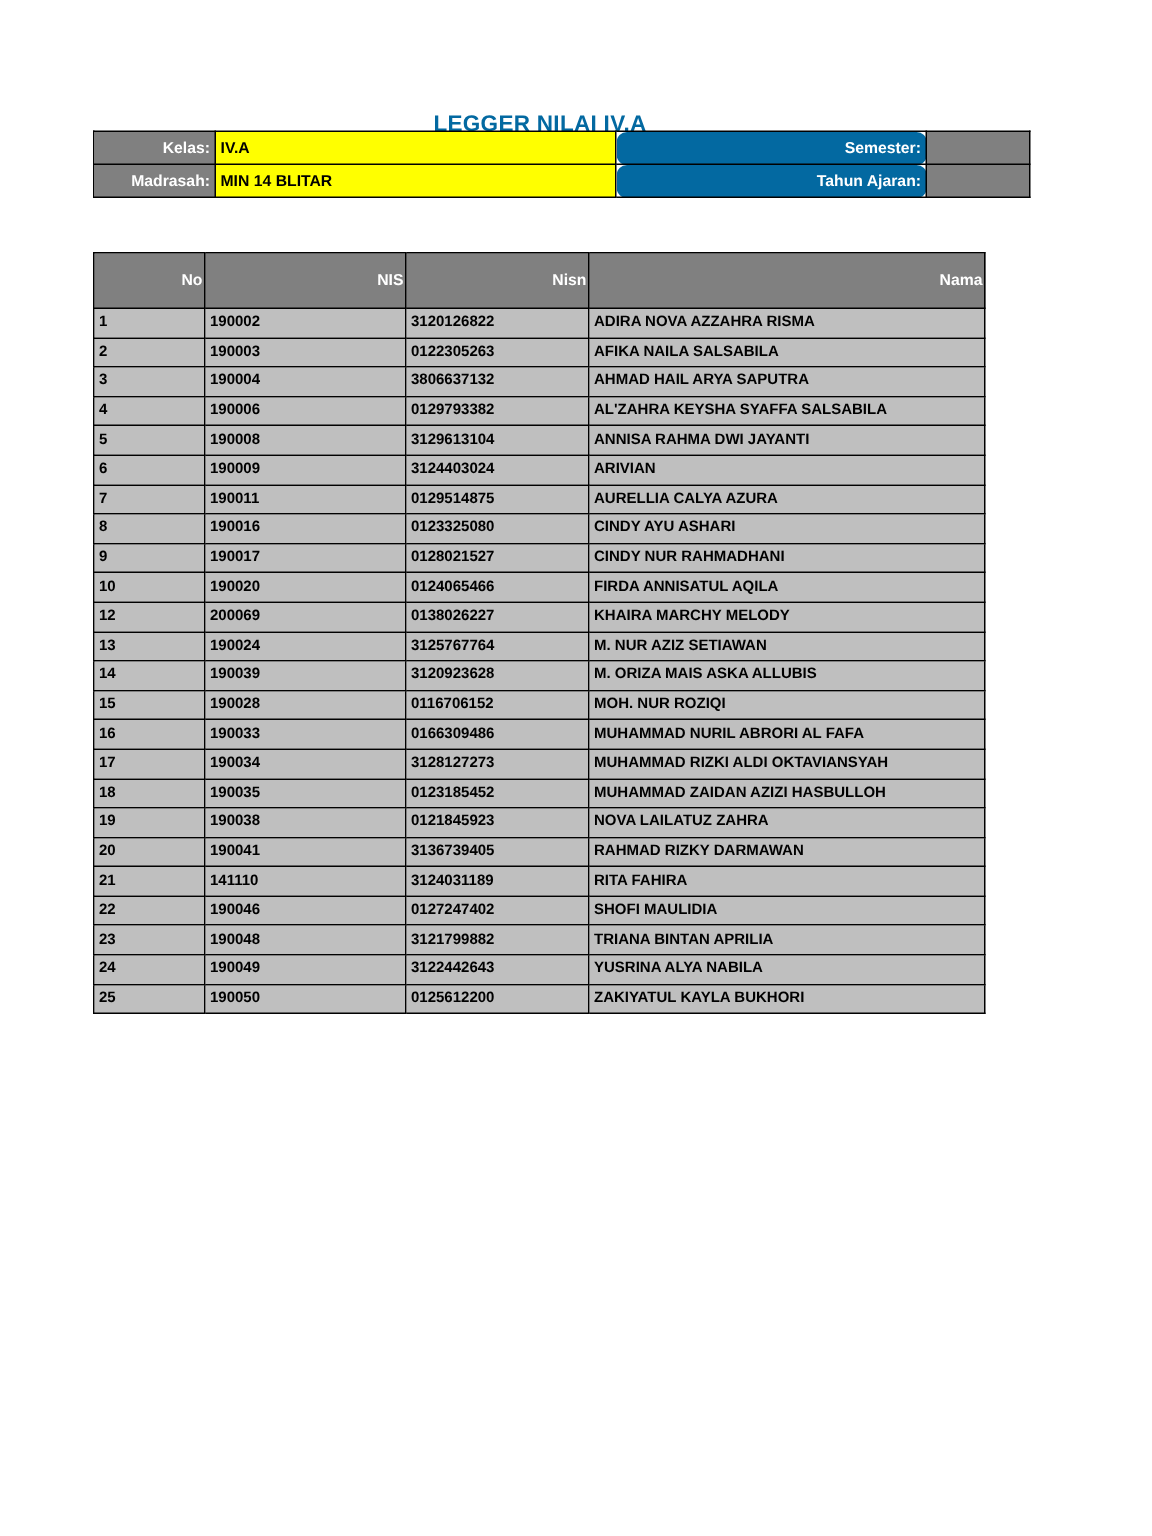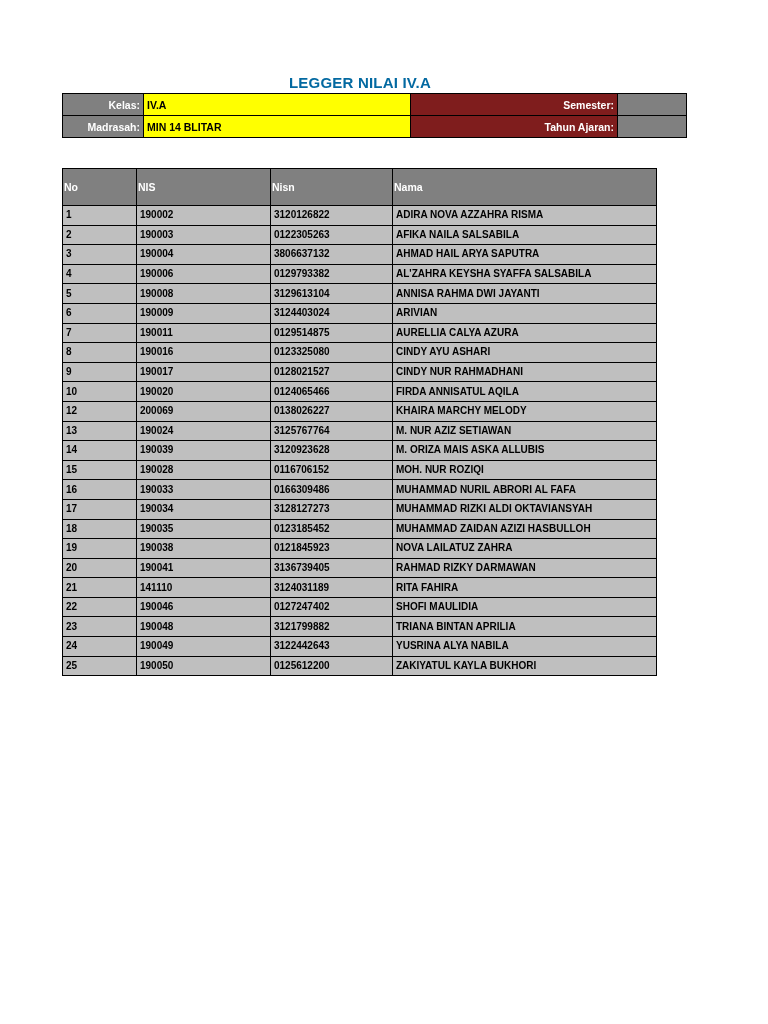--- a/index.html
+++ b/index.html
@@ -28,21 +28,21 @@
     letter-spacing: 0.2px;
     color: #0369a1;
   }
   
   .doc-title span { display: inline-block; margin-left: -48px; }
 
   
   .info-block {
     position: absolute;
     left: 62px;
-    top: 93px;
+    top: 87px;
     width: 596px;
     border-collapse: collapse;
     table-layout: fixed;
   }
   .info-block td {
     height: 21px;
     padding: 0 3px;
     font-size: 10.5px;
     font-weight: bold;
     border: 1px solid #000000;
@@ -57,24 +57,25 @@
     text-align: right;
     width: 74px;
   }
   td.val-yellow {
     background: #ffff00;
     color: #000000;
     text-align: left;
     width: 260px;
   }
   td.lbl-right {
-    background: #7f1d1d;
+    background: #0369a1;
     color: #ffffff;
     text-align: right;
     width: 200px;
+    border-radius: 7px;
   }
   td.val-empty {
     background: #808080;
     width: 62px;
   }
 
   
   .data-table {
     position: absolute;
     left: 62px;
@@ -83,21 +84,21 @@
     border-collapse: collapse;
     table-layout: fixed;
   }
   .data-table th {
     background: #808080;
     color: #ffffff;
     font-size: 10.5px;
     font-weight: bold;
     height: 34px;
     border: 1px solid #000000;
-    text-align: left;
+    text-align: right;
     vertical-align: middle;
   }
   .data-table td {
     background: #bfbfbf;
     color: #000000;
     font-size: 10px;
     font-weight: bold;
     height: 18.6px;
     line-height: 18px;
     border: 1px solid #000000;

